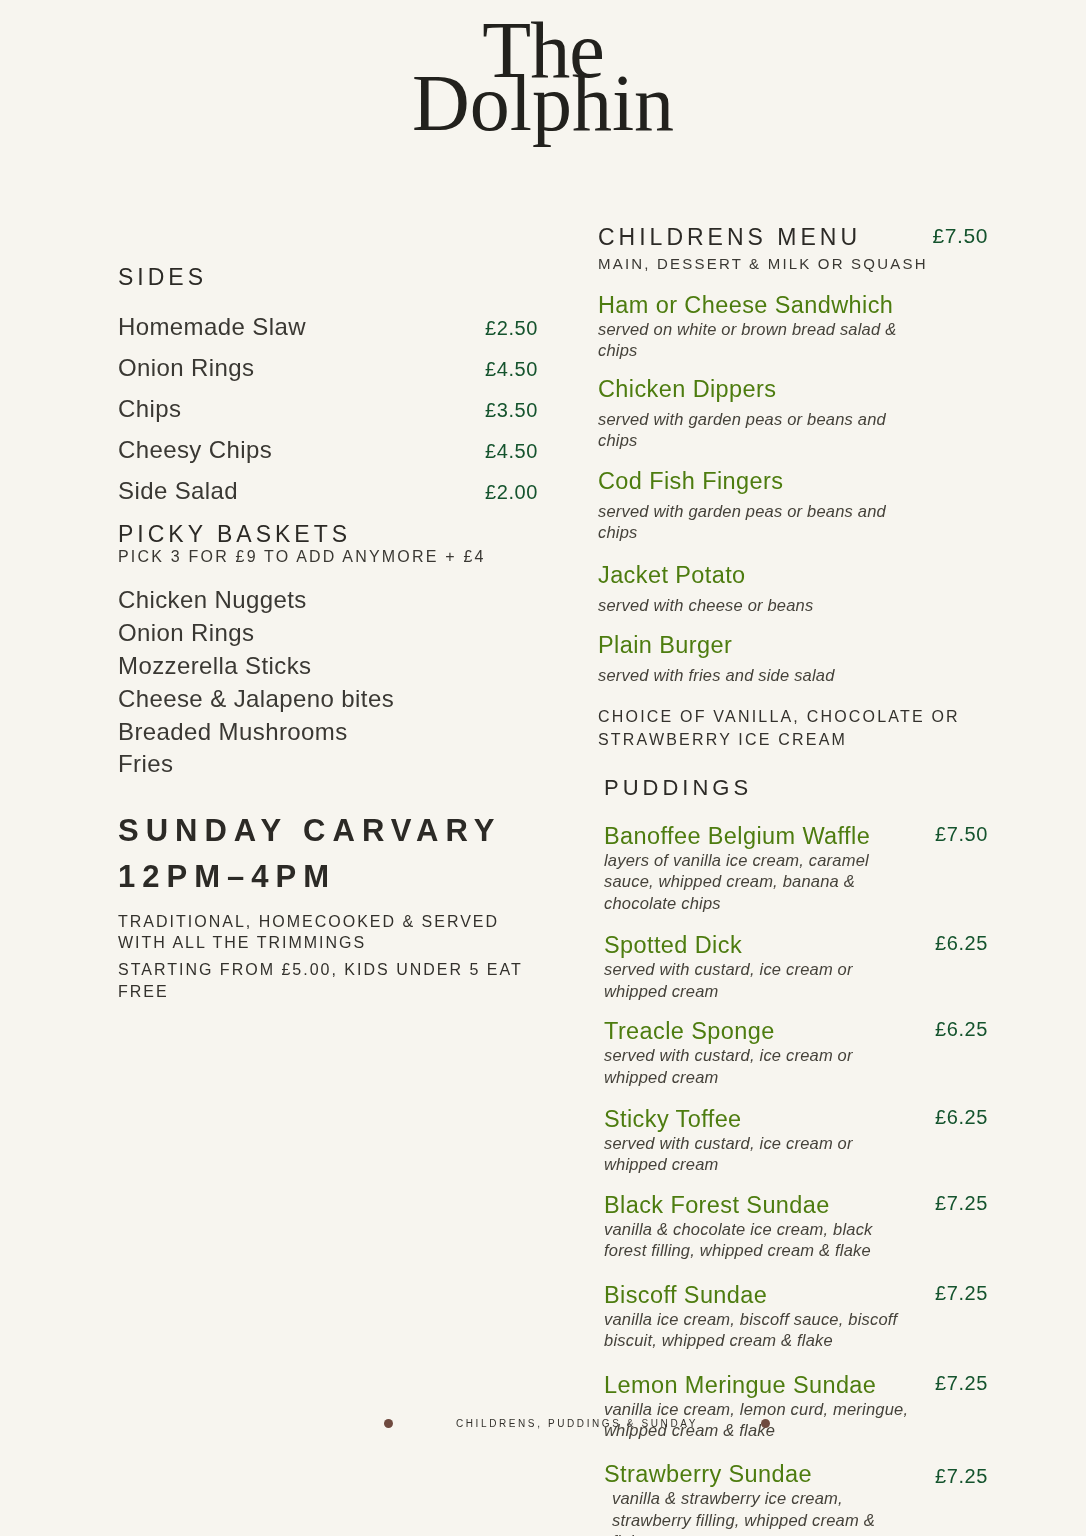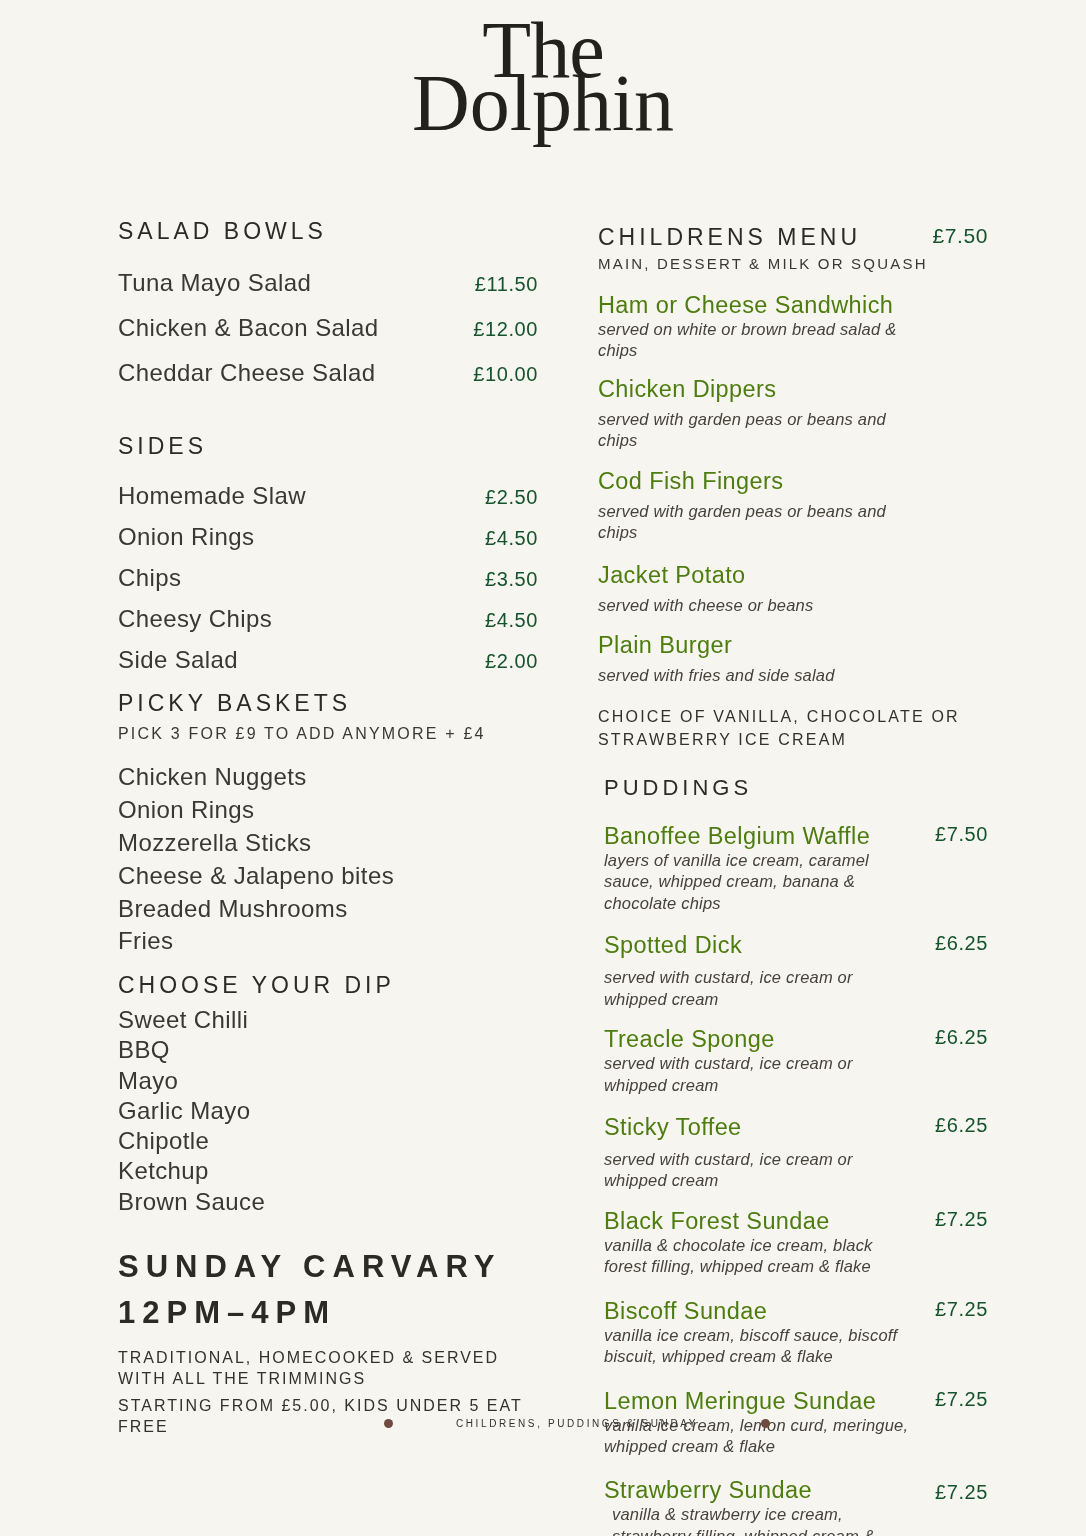--- a/index.html
+++ b/index.html
@@ -36,21 +36,21 @@
   .row { display:flex; justify-content:space-between; align-items:baseline; }
   .iname { font-size:24px; font-weight:300; letter-spacing:0.4px; color:#3a3833; }
   .price { font-size:20px; letter-spacing:0.6px; color:#14532d; white-space:nowrap; }
   .plain { font-size:24px; font-weight:300; letter-spacing:0.4px; color:#3a3833; line-height:1.37; }
   .desc  {
     font-size:16.5px; font-style:italic; color:#45423a;
     line-height:1.3; max-width:308px; letter-spacing:0.2px;
   }
   .note  { font-size:16px; letter-spacing:2.2px; color:#33312c; line-height:1.45; text-transform:uppercase; }
   
-  .mt6{margin-top:6px}.mt8{margin-top:8px}.mt10{margin-top:10px}
+  .mt6{margin-top:6px}.mt8{}.mt10{margin-top:10px}
   .mt13{margin-top:13px}.mt14{margin-top:14px}.mt16{margin-top:16px}
   .mt17{margin-top:17px}.mt18{margin-top:18px}.mt20{margin-top:20px}
   .mt22{margin-top:22px}.mt24{margin-top:24px}
   .mt32{margin-top:32px}.mt46{margin-top:46px}
   
   .big-h {
     font-size:31px; font-weight:700; letter-spacing:7px;
     color:#2c2a26; text-transform:uppercase;
   }
   .sun-desc { font-size:16px; letter-spacing:2px; line-height:1.32; color:#33312c; text-transform:uppercase; }
@@ -72,35 +72,20 @@
 </head>
 <body>
 
 <div class="logo">
   <div class="l1">The</div>
   <div class="l2">Dolphin</div>
 </div>
 
 <div class="col col-left">
 
-  <div>
-    <div class="h">SALAD BOWLS</div>
-    <div class="row mt24">
-      <span class="iname">Tuna Mayo Salad</span>
-      <span class="price">£11.50</span>
-    </div>
-    <div class="row mt17">
-      <span class="iname">Chicken &amp; Bacon Salad</span>
-      <span class="price">£12.00</span>
-    </div>
-    <div class="row mt17">
-      <span class="iname">Cheddar Cheese Salad</span>
-      <span class="price">£10.00</span>
-    </div>
-  </div>
 
   <div class="mt46">
     <div class="h">SIDES</div>
     <div class="row mt22">
       <span class="iname">Homemade Slaw</span>
       <span class="price">£2.50</span>
     </div>
     <div class="row mt13">
       <span class="iname">Onion Rings</span>
       <span class="price">£4.50</span>
@@ -123,30 +108,20 @@
     <div class="h">PICKY BASKETS</div>
     <div class="subh mt8">PICK 3 FOR £9 TO ADD ANYMORE + £4</div>
     <div class="plain mt18">Chicken Nuggets</div>
     <div class="plain">Onion Rings</div>
     <div class="plain">Mozzerella Sticks</div>
     <div class="plain">Cheese &amp; Jalapeno bites</div>
     <div class="plain">Breaded Mushrooms</div>
     <div class="plain">Fries</div>
   </div>
 
-  <div class="mt14">
-    <div class="h">CHOOSE YOUR DIP</div>
-    <div class="plain mt6" style="line-height:1.26">Sweet Chilli</div>
-    <div class="plain" style="line-height:1.26">BBQ</div>
-    <div class="plain" style="line-height:1.26">Mayo</div>
-    <div class="plain" style="line-height:1.26">Garlic Mayo</div>
-    <div class="plain" style="line-height:1.26">Chipotle</div>
-    <div class="plain" style="line-height:1.26">Ketchup</div>
-    <div class="plain" style="line-height:1.26">Brown Sauce</div>
-  </div>
 
   <div class="mt32">
     <div class="big-h">SUNDAY CARVARY</div>
     <div class="big-h mt10">12PM–4PM</div>
     <div class="sun-desc mt16">TRADITIONAL, HOMECOOKED &amp; SERVED WITH ALL THE TRIMMINGS</div>
     <div class="sun-desc mt6">STARTING FROM £5.00, KIDS UNDER 5 EAT FREE</div>
   </div>
 
 </div>
 

